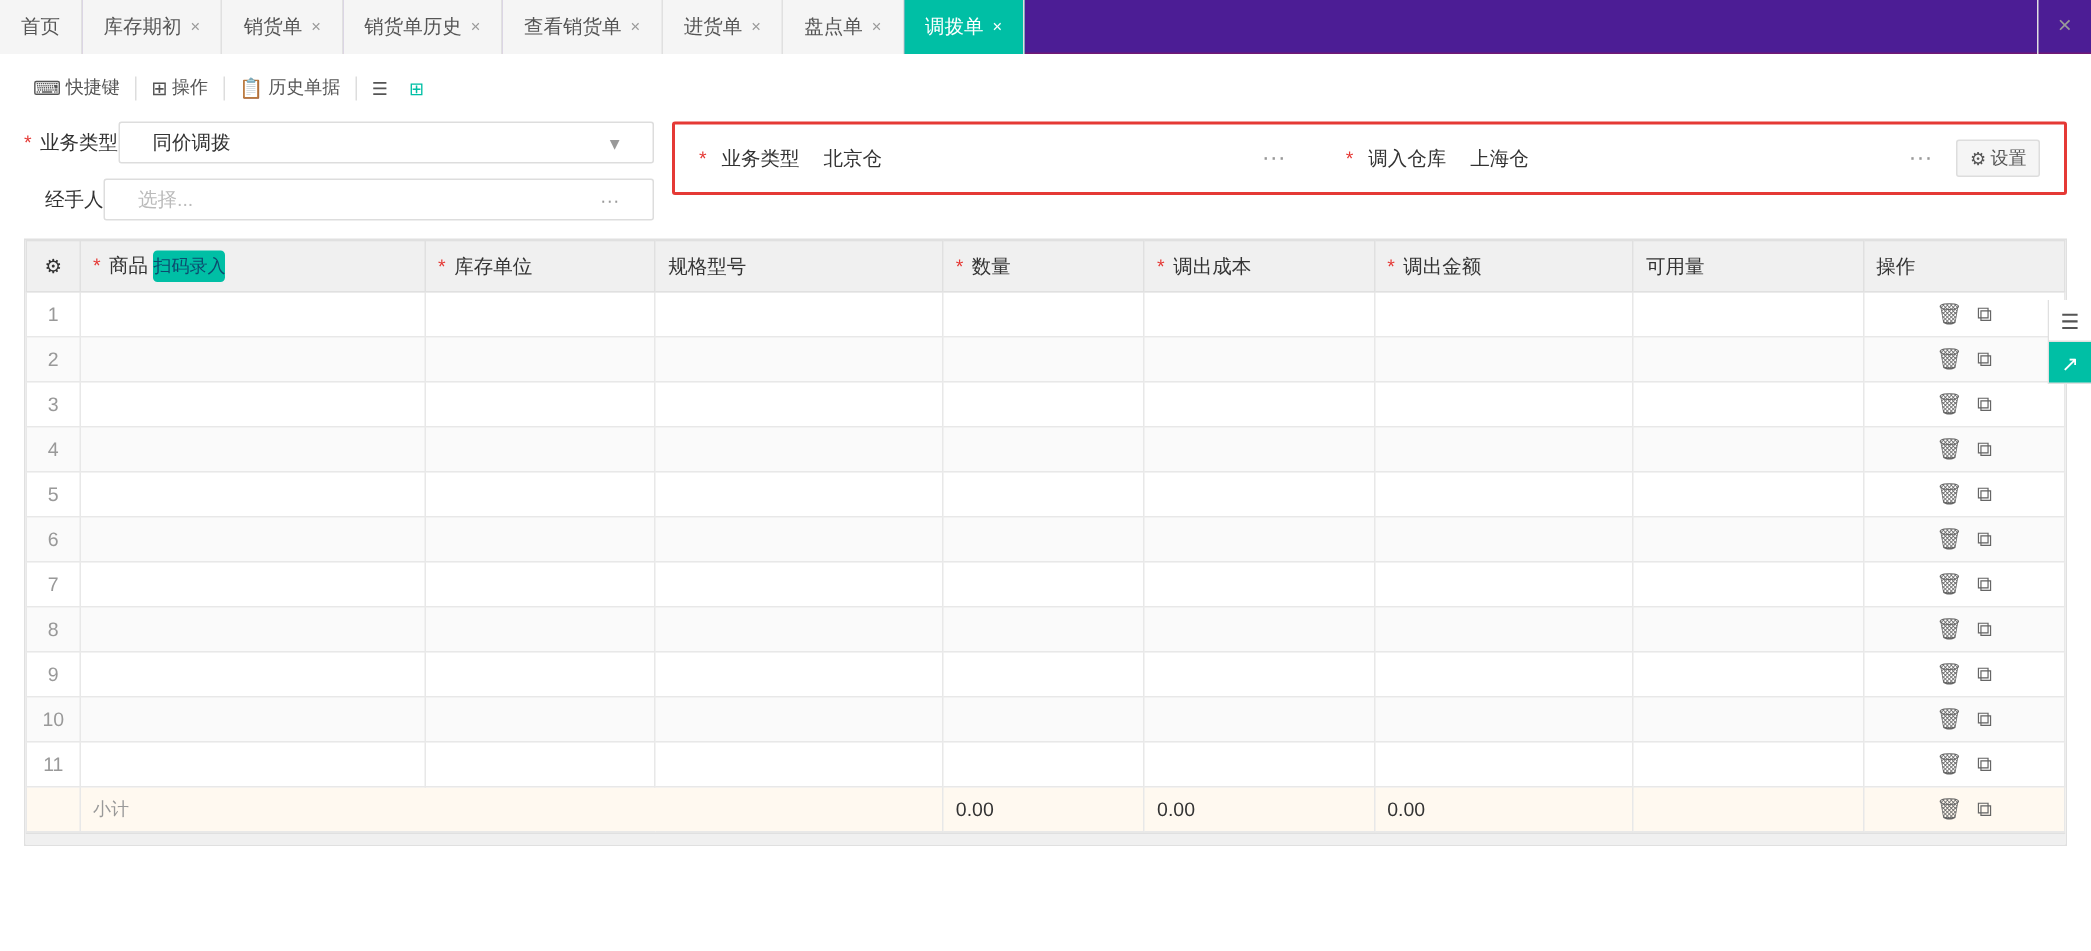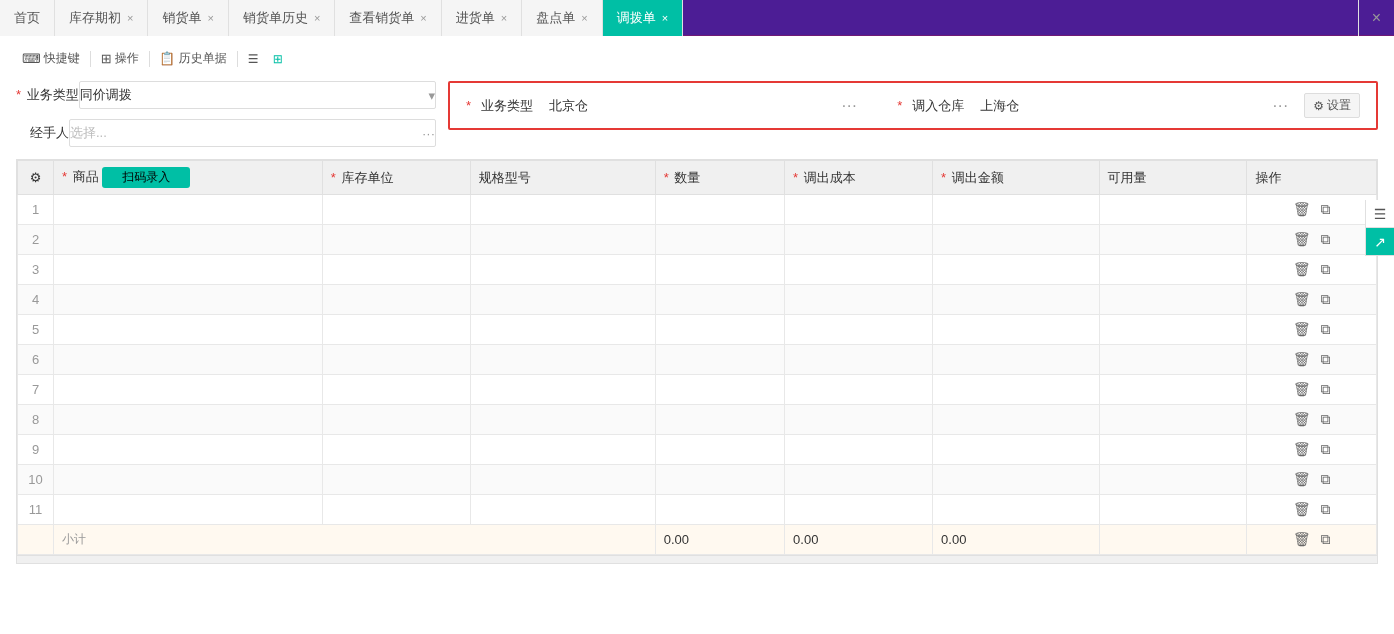--- a/index.html
+++ b/index.html
@@ -76,21 +76,21 @@
       display: flex;
       align-items: center;
       margin-bottom: 10px;
       gap: 0;
     }
     .form-field:last-child { margin-bottom: 0; }
     .required-star { color: #e53935; margin-right: 2px; }
     .field-input {
       border: 1px solid #ddd;
       border-radius: 2px;
-      padding: 4px 0;
+      padding: 4px 22px;
       font-size: 13px;
       color: #333;
       background: #fff;
       min-width: 160px;
       display: flex;
       align-items: center;
       justify-content: space-between;
     }
     .dropdown-arrow {
       color: #999;
@@ -164,24 +164,24 @@
       margin: 0 3px;
       font-size: 14px;
     }
     .subtotal-row td {
       background: #fff9f0;
       font-weight: normal;
       color: #333;
     }
     .scan-btn {
       background: #00bfa5;
-      color: #000000;
+      color: #0c4a6e;
       border: none;
       border-radius: 3px;
-      padding: 2px 20px;
+      padding: 2px 0;
       cursor: pointer;
       font-size: 12px;
     }
     .col-settings {
       width: 36px;
       text-align: center;
     }
     .col-product { min-width: 120px; }
     .col-unit { min-width: 80px; }
     .col-spec { min-width: 100px; }

